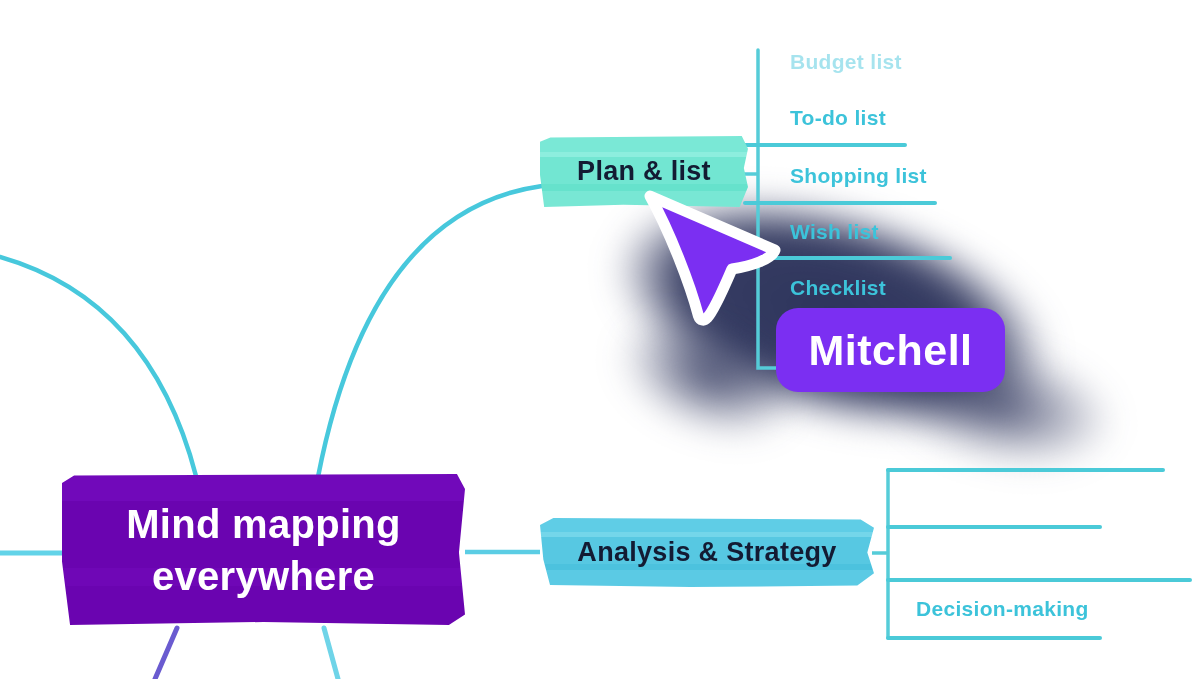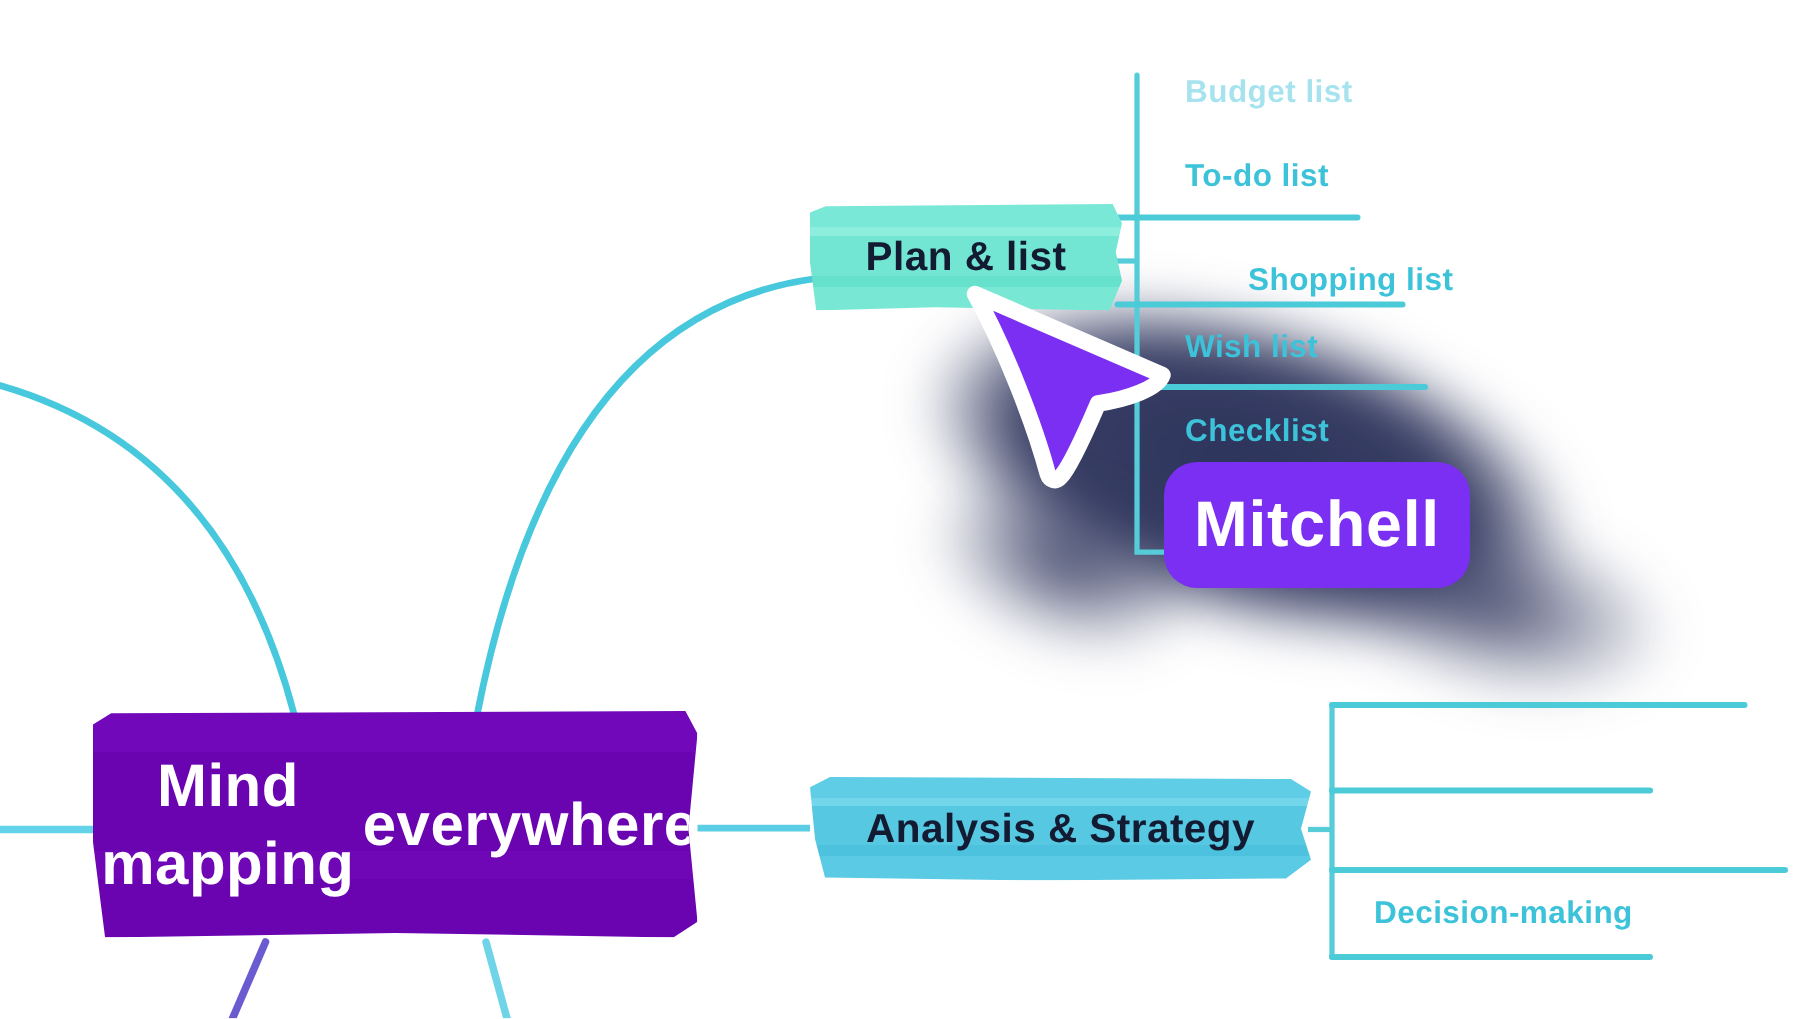--- a/index.html
+++ b/index.html
@@ -25,30 +25,30 @@
     background:linear-gradient(180deg,#72e6d2 0 26%,#8fecd z 0,#72e6d2 0);
     background:linear-gradient(180deg,#7ae8d6 0 22%,#8deede 22% 30%,#72e6d2 30% 68%,#66e2cc 68% 78%,#78e7d4 78%);
     color:#131b33;font-size:27px;
     clip-path:polygon(0% 8%,5% 2%,97% 0%,100% 18%,98% 45%,100% 72%,96% 100%,40% 97%,2% 100%,0% 55%);justify-content:center;}
   .node-analysis{left:540px;top:518px;width:334px;height:69px;z-index:3;
     background:linear-gradient(180deg,#5fcde6 0 20%,#74d6ea 20% 28%,#57c8e2 28% 66%,#4cc2de 66% 76%,#5bcae4 76%);
     color:#131b33;font-size:27px;
     clip-path:polygon(0% 10%,4% 0%,96% 2%,100% 14%,98% 50%,100% 80%,95% 98%,45% 100%,3% 97%,1% 60%);}
   .node-root{left:62px;top:474px;width:403px;height:151px;z-index:3;
     background:linear-gradient(180deg,#7109ba 0 18%,#6a04b0 18% 62%,#6f07b6 62% 74%,#6a04b0 74%);
-    color:#ffffff;font-size:40px;line-height:1.3;text-align:center;flex-direction:row;
+    color:#ffffff;font-size:40px;line-height:1.3;text-align:center;flex-direction:column;
     clip-path:polygon(0% 6%,3% 1%,98% 0%,100% 10%,98.5% 52%,100% 93%,96% 100%,50% 98%,2% 100%,0% 58%);}
 
   
   .item{position:absolute;z-index:3;font-size:21px;font-weight:700;color:#3cc3da;
     letter-spacing:.3px;white-space:nowrap;}
   .item-faded{opacity:.45;}
 
   
-  .name-tag{position:absolute;left:776px;top:308px;width:204px;height:84px;z-index:4;
+  .name-tag{position:absolute;left:776px;top:308px;width:229px;height:84px;z-index:4;
     background:#7b2ff2;border-radius:22px;display:flex;align-items:center;justify-content:center;
     color:#fff;font-size:43px;font-weight:600;letter-spacing:.5px;}
 
   svg.cursor{position:absolute;left:630px;top:180px;z-index:5;overflow:visible;}
 </style>
 </head>
 <body>
 
 <div class="canvas">
 
@@ -91,21 +91,21 @@
     <span>Mind mapping</span>
     <span>everywhere</span>
   </div>
 
   <div class="node node-plan">
     <span>Plan &amp; list</span>
   </div>
 
   <div class="item item-faded" style="left:790px;top:50px;">Budget list</div>
   <div class="item" style="left:790px;top:106px;">To-do list</div>
-  <div class="item" style="left:790px;top:175px;margin-left:42px;">Shopping list</div>
+  <div class="item" style="left:790px;top:164px;">Shopping list</div>
   <div class="item" style="left:790px;top:220px;">Wish list</div>
   <div class="item" style="left:790px;top:276px;">Checklist</div>
 
   <div class="node node-analysis">
     <span>Analysis &amp; Strategy</span>
   </div>
 
   <div class="item" style="left:916px;top:597px;">Decision-making</div>
 
   <div class="name-tag">

